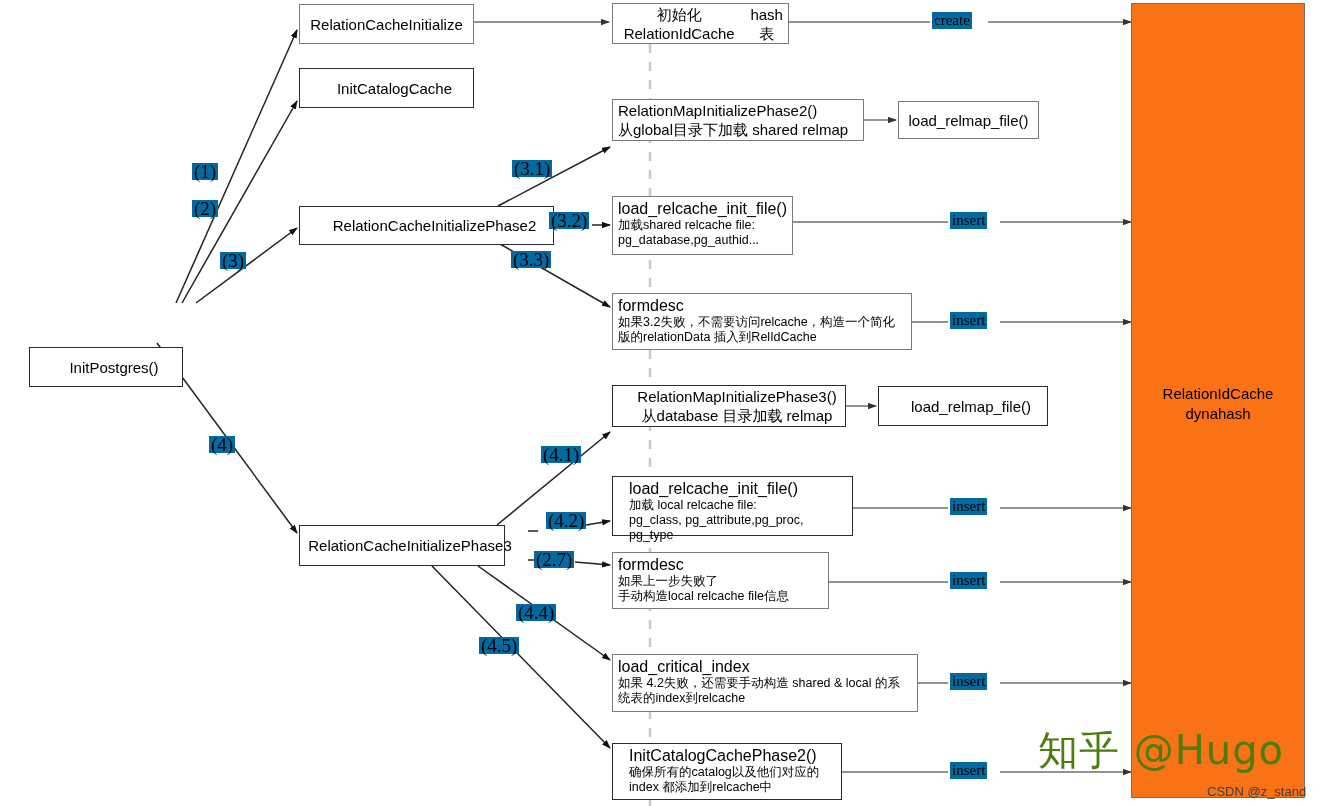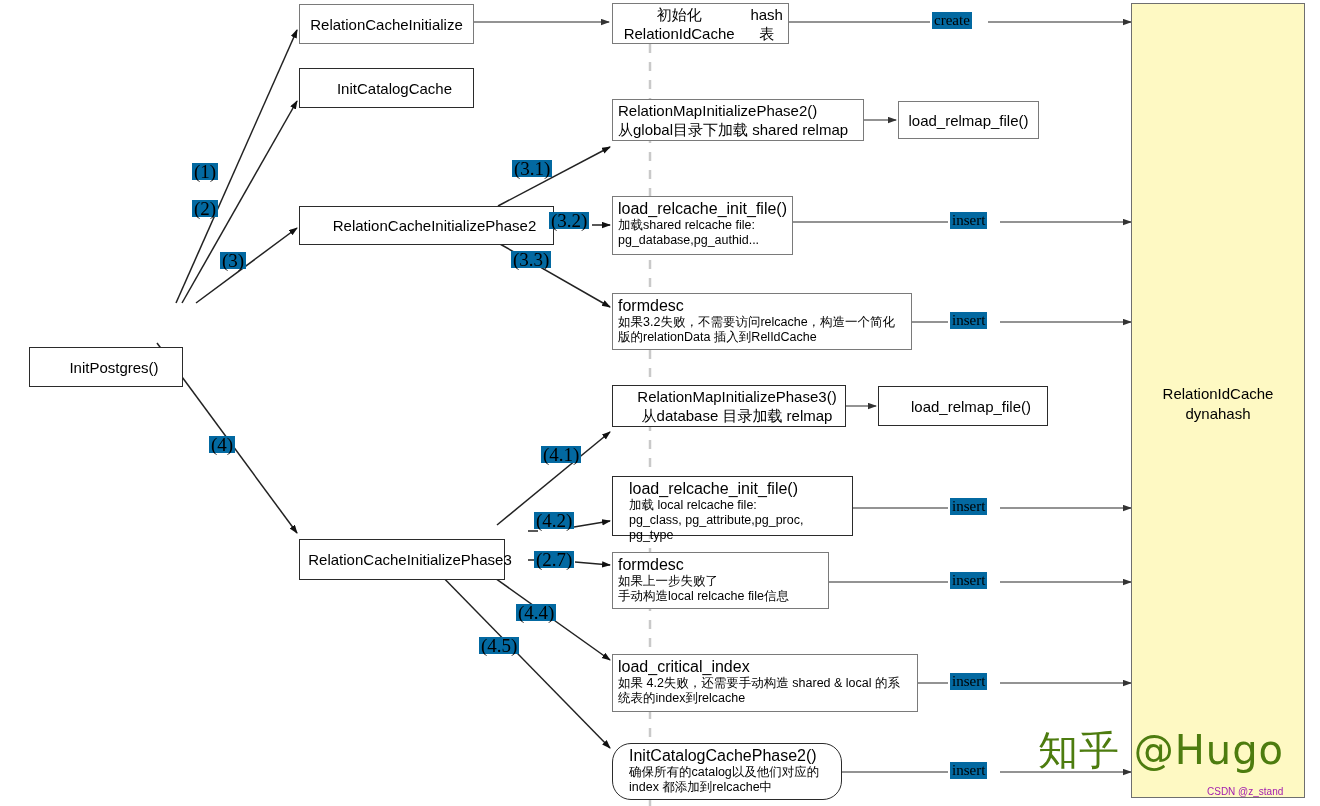--- a/index.html
+++ b/index.html
@@ -13,26 +13,26 @@
   .ctr{display:flex;align-items:center;justify-content:center;text-align:center;}
   .ctr .t{font-size:15px;line-height:19px;}
   .stack{padding:2px 4px 3px 5px;}
   .stack .title{font-size:16px;line-height:19px;}
   .stack .sub{font-size:12.5px;line-height:15px;}
 
   .elabel{position:absolute;background:#0369a1;font-size:15px;line-height:17px;
           padding:0 2px;white-space:nowrap;font-family:Liberation Serif, serif;}
   .elabel.big{font-size:19px;}
 
-  .bigbox{position:absolute;box-sizing:border-box;border:1.6px solid #6f6f6f;background:#fef9c3;}
+  .bigbox{position:absolute;box-sizing:border-box;border:1.6px solid #6f6f6f;background:#f97316;}
   .bigbox .lbl{position:absolute;left:0;right:0;text-align:center;font-size:15px;line-height:19px;}
 
   .wm-zhihu{position:absolute;font-size:40px;line-height:40px;color:#4d7c0f;
             font-family:"DejaVu Sans",sans-serif;white-space:nowrap;letter-spacing:1px;}
-  .wm-csdn{position:absolute;font-size:10px;line-height:15px;color:#a21caf;white-space:nowrap;text-align:right;}
+  .wm-csdn{position:absolute;font-size:13px;line-height:15px;color:#404040;white-space:nowrap;text-align:right;}
 </style>
 </head>
 <body>
 
 <div id="stage">
 
   <svg class="edges" viewBox="0 0 1320 806">
     <defs>
       <marker id="ah" markerWidth="9" markerHeight="9" refX="8" refY="3.2" orient="auto" markerUnits="userSpaceOnUse">
         <path d="M0,0 L9,3.2 L0,6.4 z" fill="#111"></path>
@@ -114,21 +114,21 @@
   </div>
 
   <div class="node dark ctr" style="left:299px;top:68px;width:175px;height:40px;">
     <span class="t">InitCatalogCache</span>
   </div>
 
   <div class="node dark ctr" style="left:299px;top:206px;width:255px;height:39px;">
     <span class="t">RelationCacheInitializePhase2</span>
   </div>
 
-  <div class="node dark ctr" style="left:299px;top:539px;width:206px;height:41px;">
+  <div class="node dark ctr" style="left:299px;top:525px;width:206px;height:41px;">
     <span class="t">RelationCacheInitializePhase3</span>
   </div>
 
   <div class="node ctr" style="left:612px;top:3px;width:177px;height:41px;">
     <span class="t">初始化 RelationIdCache</span>
     <span class="t">hash 表</span>
   </div>
 
   <div class="node ctr" style="left:612px;top:99px;width:252px;height:42px;flex-direction:column;align-items:flex-start;padding-left:5px;">
     <span class="t">RelationMapInitializePhase2()</span>
@@ -171,42 +171,42 @@
     <div class="sub">如果上一步失败了</div>
     <div class="sub">手动构造local relcache file信息</div>
   </div>
 
   <div class="node stack" style="left:612px;top:654px;width:306px;height:58px;">
     <div class="title">load_critical_index</div>
     <div class="sub">如果 4.2失败，还需要手动构造 shared &amp; local 的系</div>
     <div class="sub">统表的index到relcache</div>
   </div>
 
-  <div class="node dark stack" style="left:612px;top:743px;width:230px;height:57px;border-radius:19px;">
+  <div class="node dark stack" style="left:612px;top:743px;width:230px;height:57px;">
     <div class="title">InitCatalogCachePhase2()</div>
     <div class="sub">确保所有的catalog以及他们对应的</div>
     <div class="sub">index 都添加到relcache中</div>
   </div>
 
   <div class="bigbox" style="left:1131px;top:3px;width:174px;height:795px;">
     <div class="lbl" style="top:380px;">RelationIdCache</div>
     <div class="lbl" style="top:400px;">dynahash</div>
   </div>
 
   <div class="elabel big" style="left:192px;top:163px;">(1)</div>
   <div class="elabel big" style="left:192px;top:200px;">(2)</div>
   <div class="elabel big" style="left:220px;top:252px;">(3)</div>
   <div class="elabel big" style="left:209px;top:436px;">(4)</div>
 
   <div class="elabel big" style="left:512px;top:160px;">(3.1)</div>
   <div class="elabel big" style="left:549px;top:212px;">(3.2)</div>
   <div class="elabel big" style="left:511px;top:251px;">(3.3)</div>
 
   <div class="elabel big" style="left:541px;top:446px;">(4.1)</div>
-  <div class="elabel big" style="left:534px;top:512px;text-align:right;">(4.2)</div>
+  <div class="elabel big" style="left:546px;top:512px;text-align:right;">(4.2)</div>
   <div class="elabel big" style="left:534px;top:551px;">(2.7)</div>
   <div class="elabel big" style="left:516px;top:604px;">(4.4)</div>
   <div class="elabel big" style="left:479px;top:637px;">(4.5)</div>
 
   <div class="elabel" style="left:932px;top:12px;">create</div>
   <div class="elabel" style="left:950px;top:212px;">insert</div>
   <div class="elabel" style="left:950px;top:312px;">insert</div>
   <div class="elabel" style="left:950px;top:498px;">insert</div>
   <div class="elabel" style="left:950px;top:572px;">insert</div>
   <div class="elabel" style="left:950px;top:673px;">insert</div>

